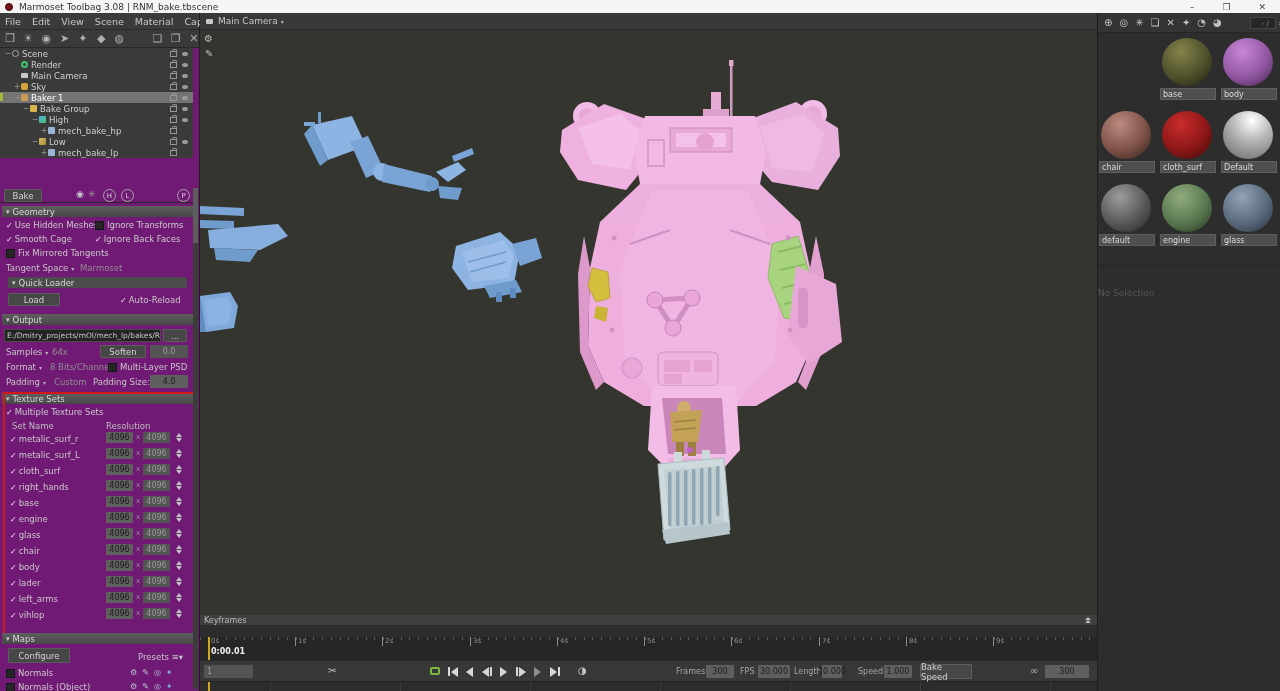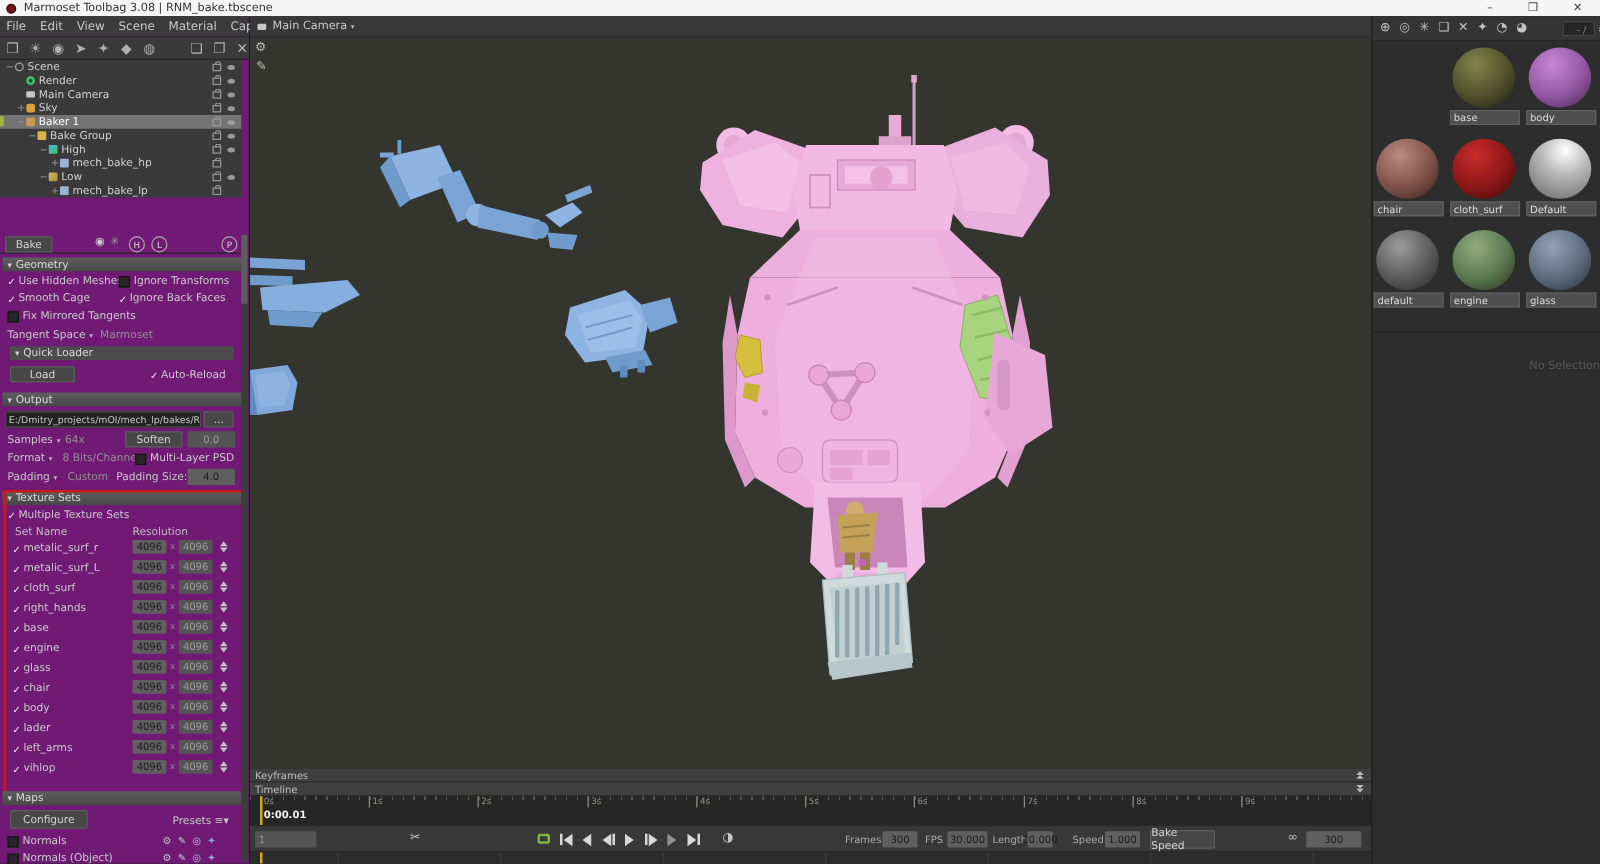--- a/index.html
+++ b/index.html
@@ -111,21 +111,21 @@
   .m1{background:radial-gradient(circle at 38% 28%,#83834a,#50502c 55%,#242414 95%);}
   .m2{background:radial-gradient(circle at 38% 28%,#c887d6,#9257a2 55%,#4a2a55 95%);}
   .m3{background:radial-gradient(circle at 38% 28%,#bb8a80,#7f5248 55%,#3a241e 95%);}
   .m4{background:radial-gradient(circle at 38% 28%,#c92c2c,#8d1717 55%,#420a0a 95%);}
   .m5{background:radial-gradient(circle at 58% 20%,#ffffff,#b9b9b9 40%,#6a6a6a 95%);}
   .m6{background:radial-gradient(circle at 38% 28%,#9c9c9c,#595959 55%,#2b2b2b 95%);}
   .m7{background:radial-gradient(circle at 38% 28%,#90ac7e,#5a7850 55%,#2b3a24 95%);}
   .m8{background:radial-gradient(circle at 38% 28%,#92a3b8,#5a6b7e 55%,#2b3340 95%);}
   .mlabel{width:56px;height:12px;background:#4f4f4f;border:1px solid #5f5f5f;box-sizing:border-box;color:#dcdcdc;
           font-size:8px;display:flex;align-items:center;padding-left:2px;white-space:nowrap;overflow:hidden;}
-  .nosel{position:absolute;left:0;top:252px;width:100%;text-align:right;color:#565656;font-size:9px;border-top:1px solid #242424;padding-top:22px;}
+  .nosel{position:absolute;left:0;top:252px;width:100%;text-align:left;color:#565656;font-size:9px;border-top:1px solid #242424;padding-top:22px;}
 </style>
 </head>
 <body>
 
 <div class="titlebar">
   <span class="appdot"></span>
   <span>Marmoset Toolbag 3.08  |  RNM_bake.tbscene</span>
   <span class="wctl">
     <span>–</span>
     <span>❐</span>
@@ -614,27 +614,20 @@
     </div>
 
     <div class="tl">
       <div class="tlhdr" style="top:0;">
         <span>Keyframes</span>
         <span class="dblarrow" style="top:2px;">
             <i class="u"></i>
             <i class="u"></i>
           </span>
       </div>
-      <div class="tlhdr" style="top:11px;">
-        <span>Timeline</span>
-        <span class="dblarrow" style="top:2px;">
-            <i class="d"></i>
-            <i class="d"></i>
-          </span>
-      </div>
 
       <div class="ruler">
         <span class="rtick" style="left:8px;">0s</span>
         <span class="rtick" style="left:95px;">1s</span>
         <span class="rtick" style="left:182px;">2s</span>
         <span class="rtick" style="left:270px;">3s</span>
         <span class="rtick" style="left:357px;">4s</span>
         <span class="rtick" style="left:444px;">5s</span>
         <span class="rtick" style="left:531px;">6s</span>
         <span class="rtick" style="left:619px;">7s</span>

